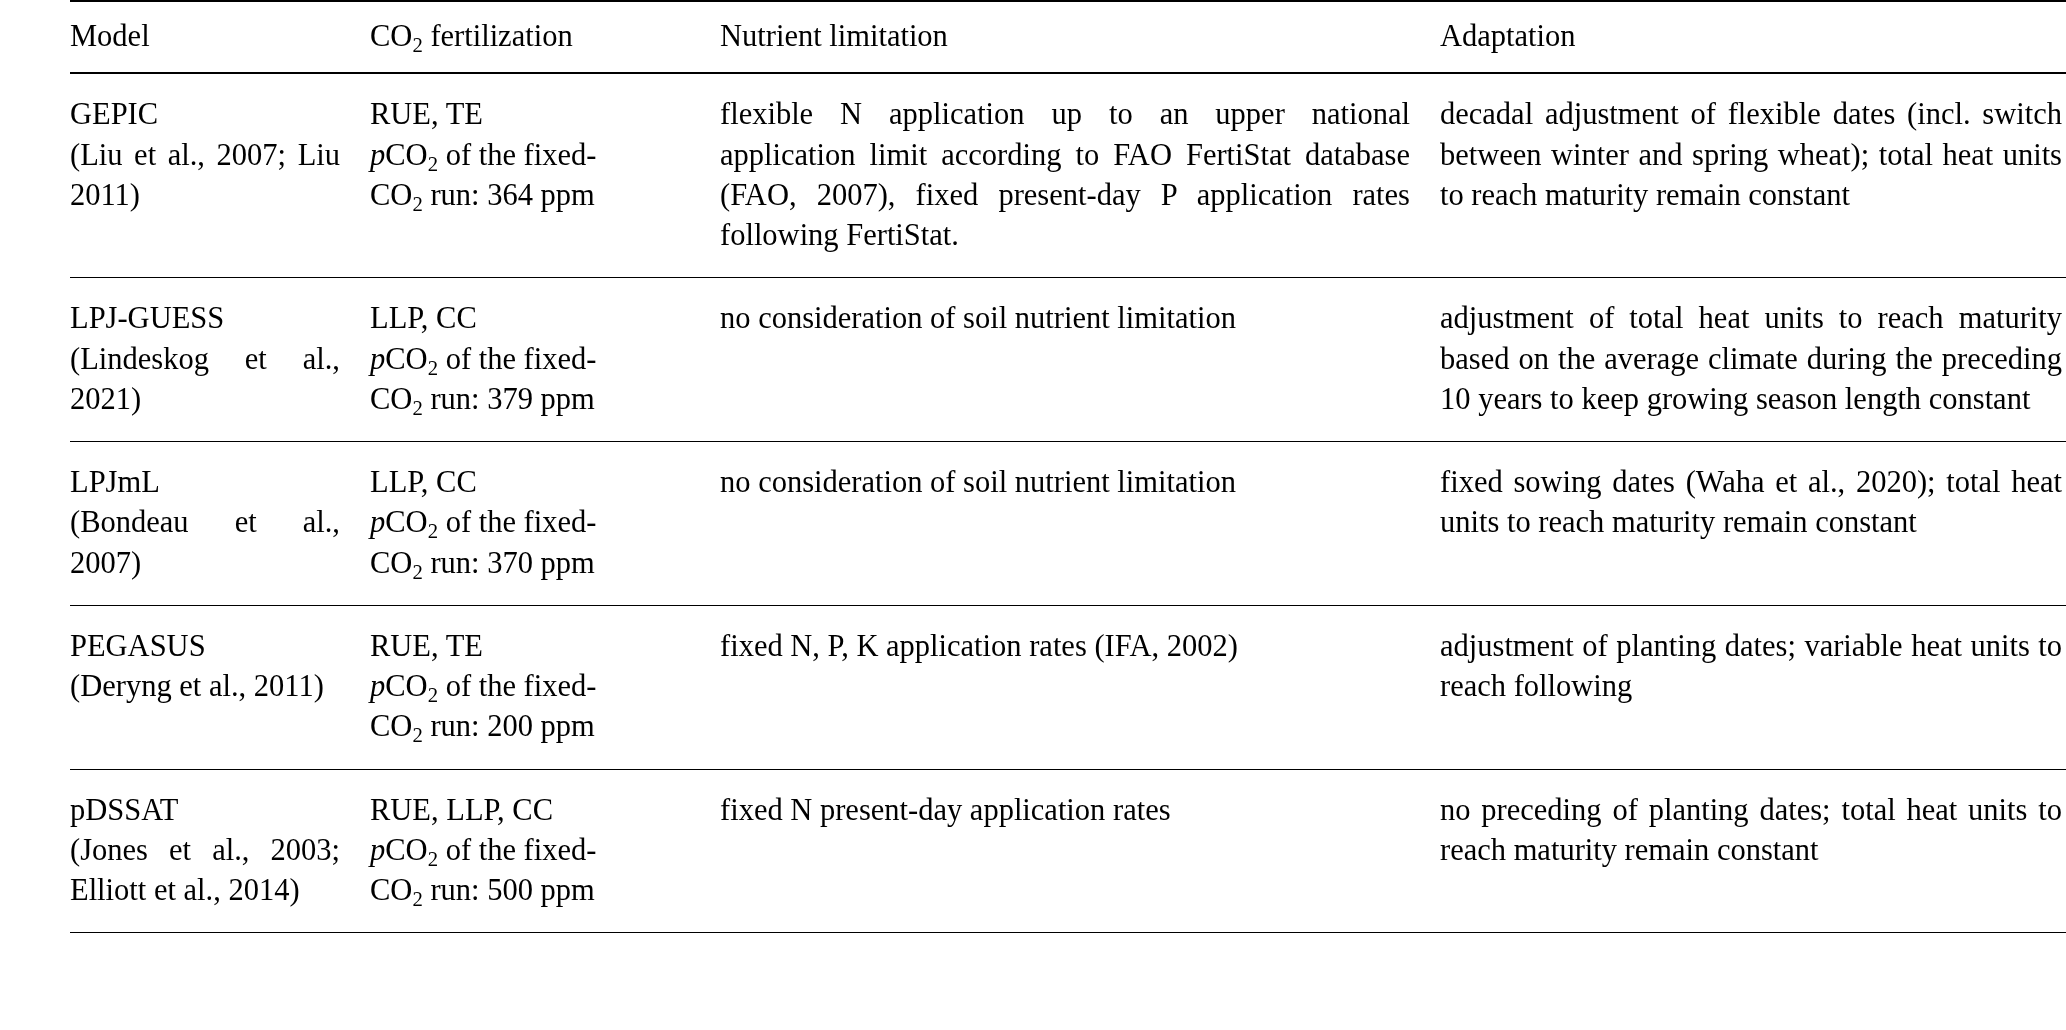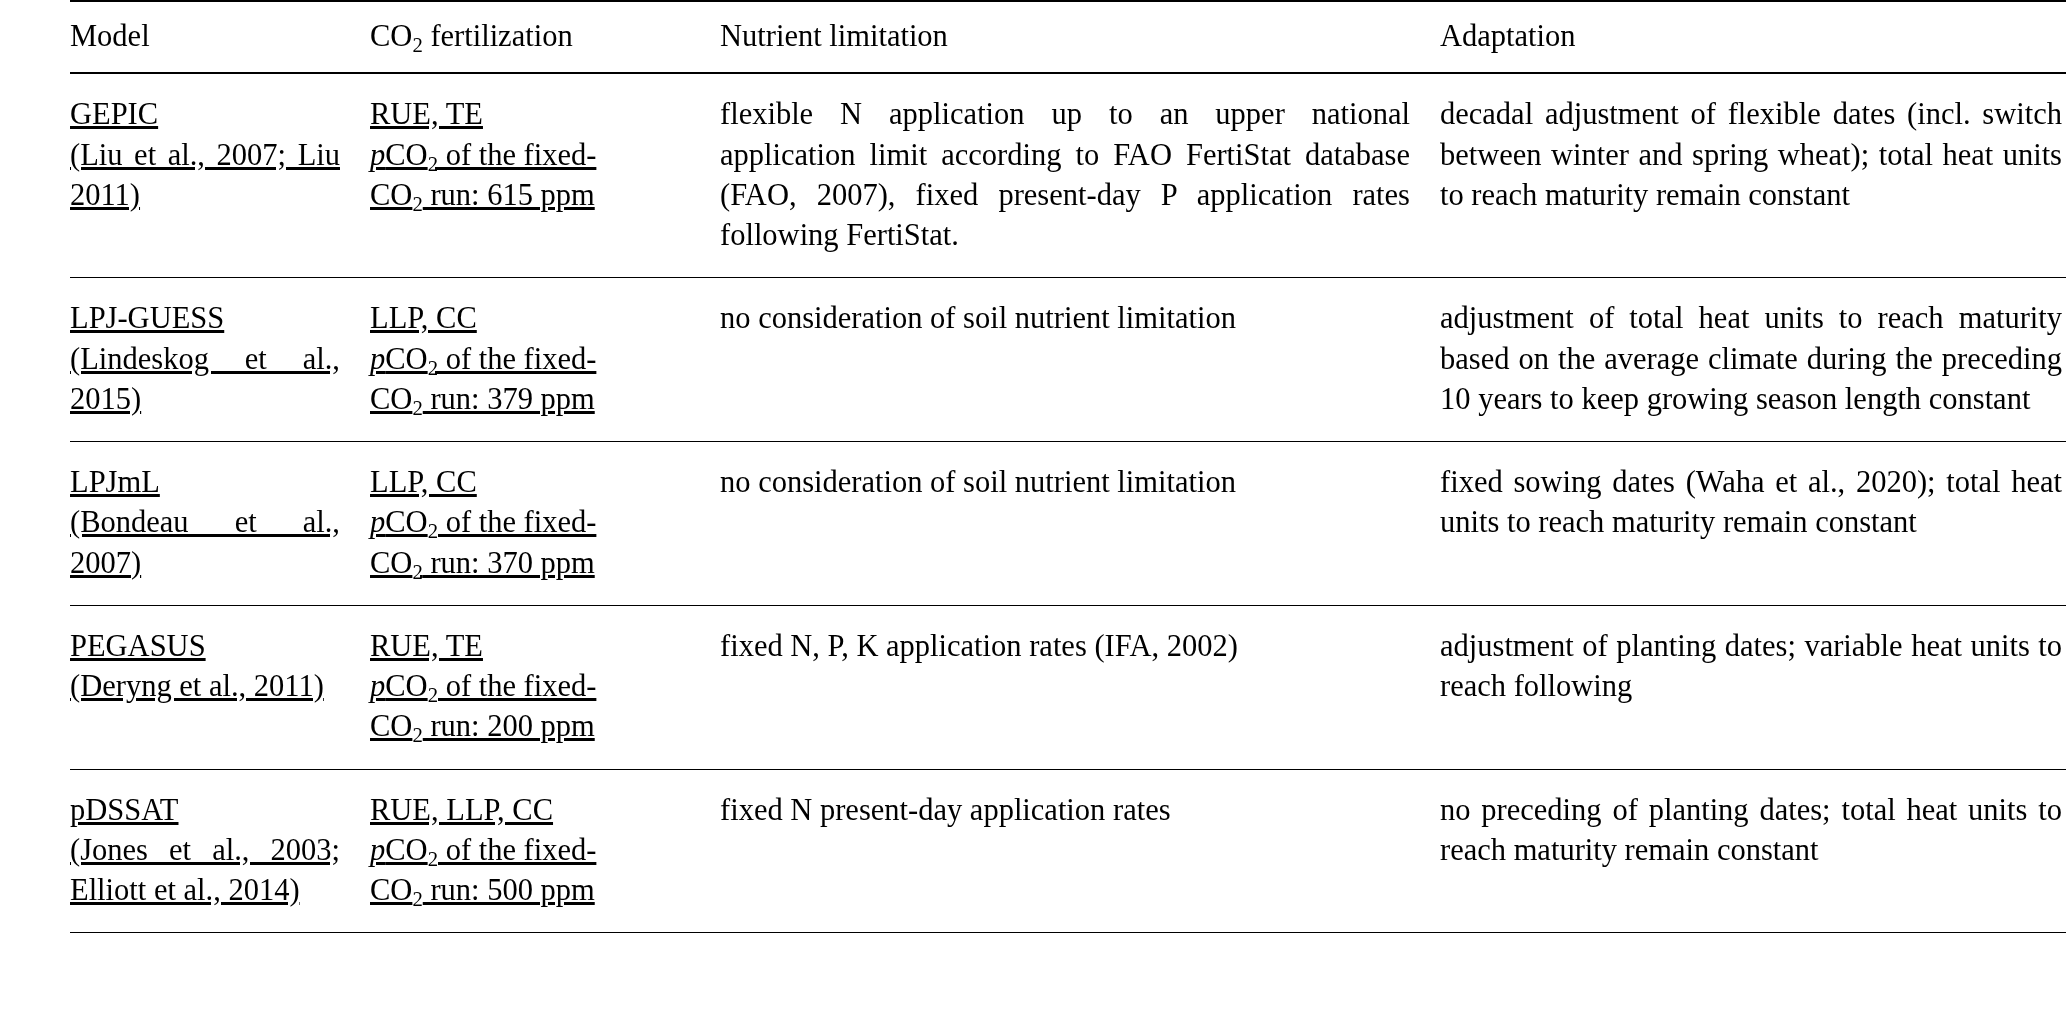--- a/index.html
+++ b/index.html
@@ -54,21 +54,21 @@
     border-bottom: 1.6px solid #000;
   }
   tbody td.just {
     text-align: justify;
     text-align-last: left;
   }
   tbody td.model-cell {
     text-align: justify;
     text-align-last: left;
   }
-  .line { display: block; text-decoration: underline; }
+  .line { display: block; }
   sub {
     font-size: 0.68em;
     vertical-align: -0.28em;
     line-height: 0;
   }
   .ital { font-style: italic; }
 </style>
 </head>
 <body>
 
@@ -90,29 +90,29 @@
     </thead>
     <tbody>
         <tr>
           <td class="model-cell">
             <span class="line">GEPIC</span>
             <span class="line">(Liu et al., 2007; Liu 2011)</span>
           </td>
           <td>
             <span class="line">RUE, TE</span>
             <span class="line"><span class="ital">p</span><span>CO</span><sub>2</sub><span> of the fixed-</span></span>
-            <span class="line"><span>CO</span><sub>2</sub><span> run: 615 ppm</span></span>
+            <span class="line"><span>CO</span><sub>2</sub><span> run: 364 ppm</span></span>
           </td>
           <td class="just">flexible N application up to an upper national application limit according to FAO FertiStat database (FAO, 2007), fixed present-day P application rates following FertiStat.</td>
           <td class="just">decadal adjustment of flexible dates (incl. switch between winter and spring wheat); total heat units to reach maturity remain constant</td>
         </tr>
         <tr>
           <td class="model-cell">
             <span class="line">LPJ-GUESS</span>
-            <span class="line">(Lindeskog et al., 2015)</span>
+            <span class="line">(Lindeskog et al., 2021)</span>
           </td>
           <td>
             <span class="line">LLP, CC</span>
             <span class="line"><span class="ital">p</span><span>CO</span><sub>2</sub><span> of the fixed-</span></span>
             <span class="line"><span>CO</span><sub>2</sub><span> run: 379 ppm</span></span>
           </td>
           <td class="just">no consideration of soil nutrient limitation</td>
           <td class="just">adjustment of total heat units to reach maturity based on the average climate during the preceding 10 years to keep growing season length constant</td>
         </tr>
         <tr>

